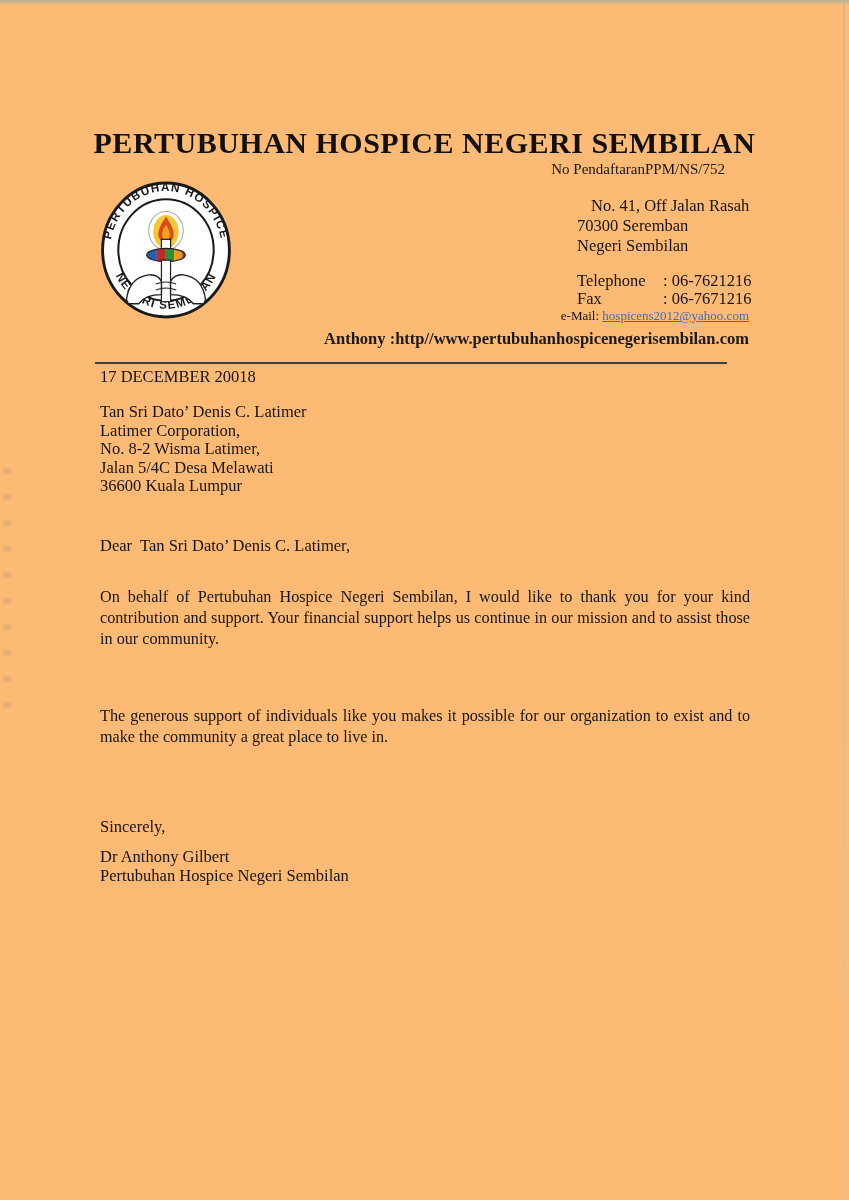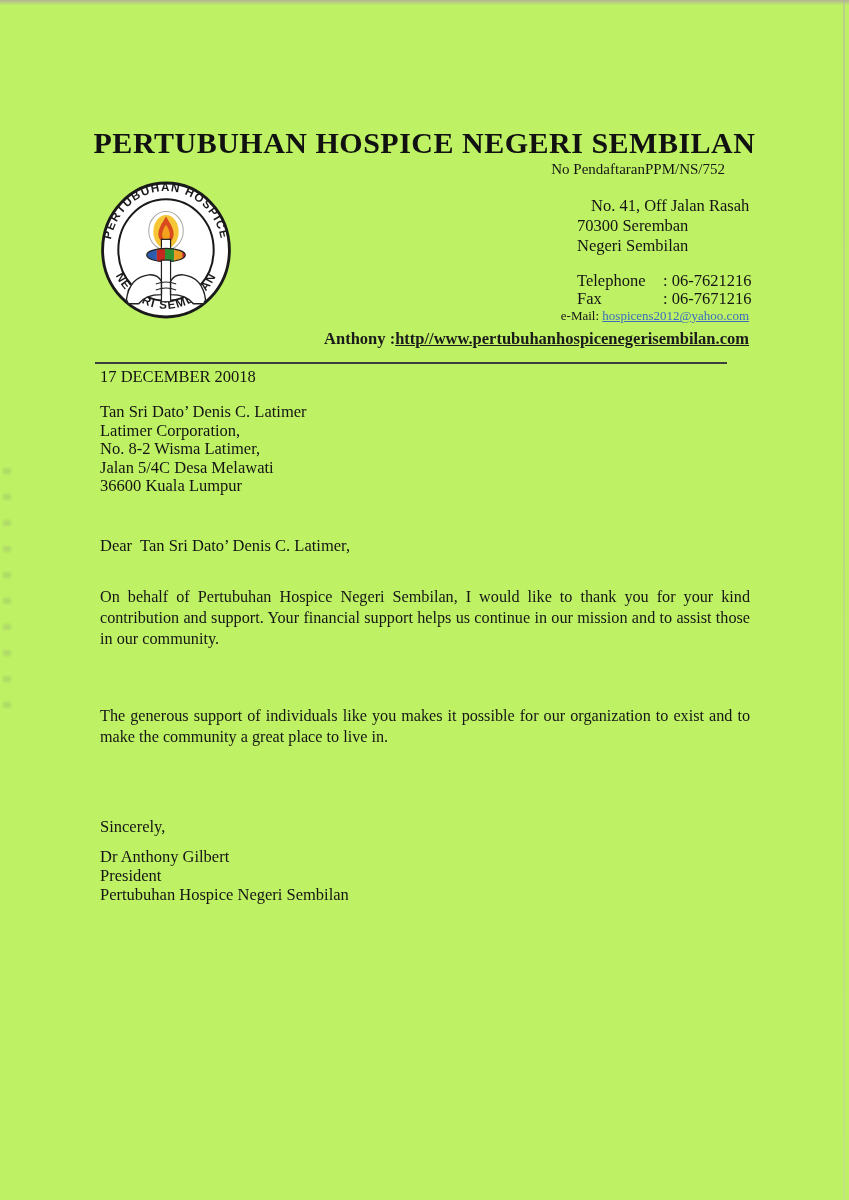--- a/index.html
+++ b/index.html
@@ -4,21 +4,21 @@
 <style>
   html,body{margin:0;padding:0;}
   body{
     background:#e9e9e4;
     font-family:"Liberation Serif", serif;
   }
   .page{
     position:relative;
     width:849px;height:1200px;
     margin:0 auto;
-    background:#bef264;
+    background:#fdba74;
     overflow:hidden;
     color:#1c1c1c;
   }
   
   .scan-top{
     position:absolute;left:0;top:0;width:849px;height:6px;
     background:linear-gradient(to bottom,#b3b495 0%, rgba(255,255,255,0) 90%);
   }
   .scan-right{
     position:absolute;top:0;right:4px;width:2px;height:1200px;
@@ -53,21 +53,21 @@
   .contact-label{display:inline-block;width:86px;}
   .email-line{
     position:absolute;top:308px;right:100px;
     font-size:13px;color:#141414;
   }
   .link{color:#3a6cc0;text-decoration:underline;cursor:pointer;}
   .website-line{
     position:absolute;top:329px;right:100px;
     font-size:16.5px;font-weight:bold;color:#1a1a1a;
   }
-  .website-line .url{font-weight:bold;text-decoration:underline;}
+  .website-line .url{font-weight:bold;}
   .hrule{
     position:absolute;left:95px;top:362px;width:632px;height:2px;
     background:#3f3f3f;
   }
   
   .date{
     position:absolute;left:100px;top:367px;
     font-size:16.5px;color:#141414;
   }
   .recipient{
@@ -190,17 +190,16 @@
 
   <div class="salutation pre">Dear  Tan Sri Dato’ Denis C. Latimer,</div>
 
   <p class="para p1">On behalf of Pertubuhan Hospice Negeri Sembilan, I would like to thank you for your kind contribution and support. Your financial support helps us continue in our mission and to assist those in our community.</p>
   <p class="para p2">The generous support of individuals like you makes it possible for our organization to exist and to make the community a great place to live in.</p>
 
   <div class="closing">Sincerely,</div>
 
   <div class="signature">
     <div>Dr Anthony Gilbert</div>
-    <div>President</div>
     <div>Pertubuhan Hospice Negeri Sembilan</div>
   </div>
 
 </div>
 
 </body></html>

